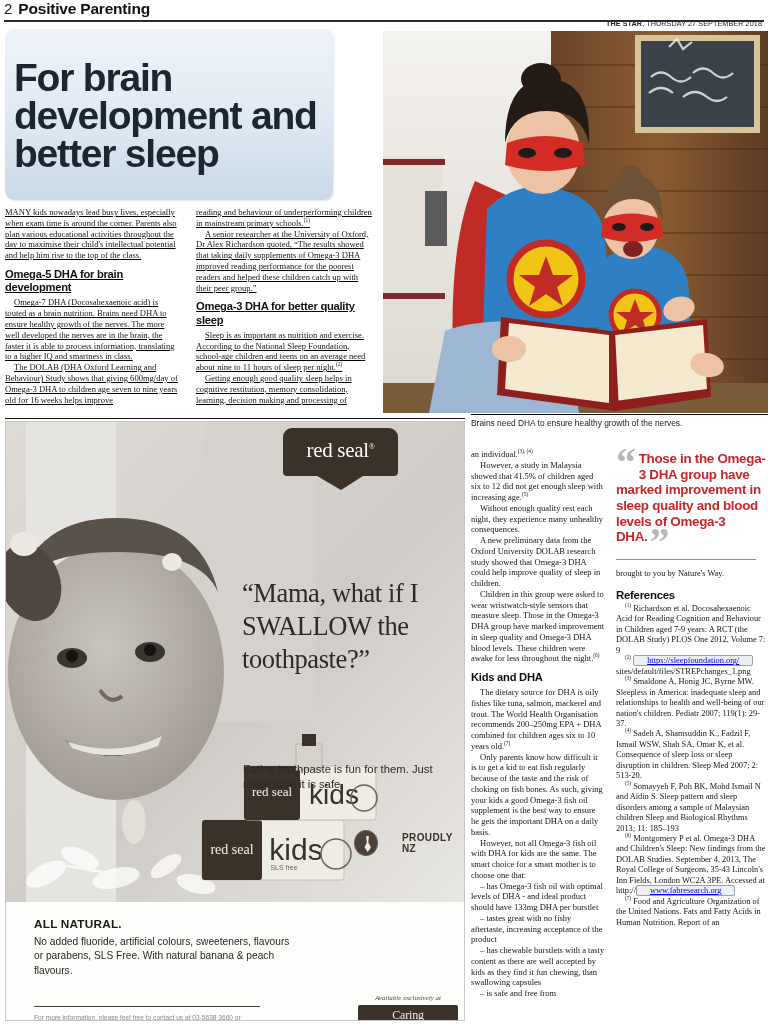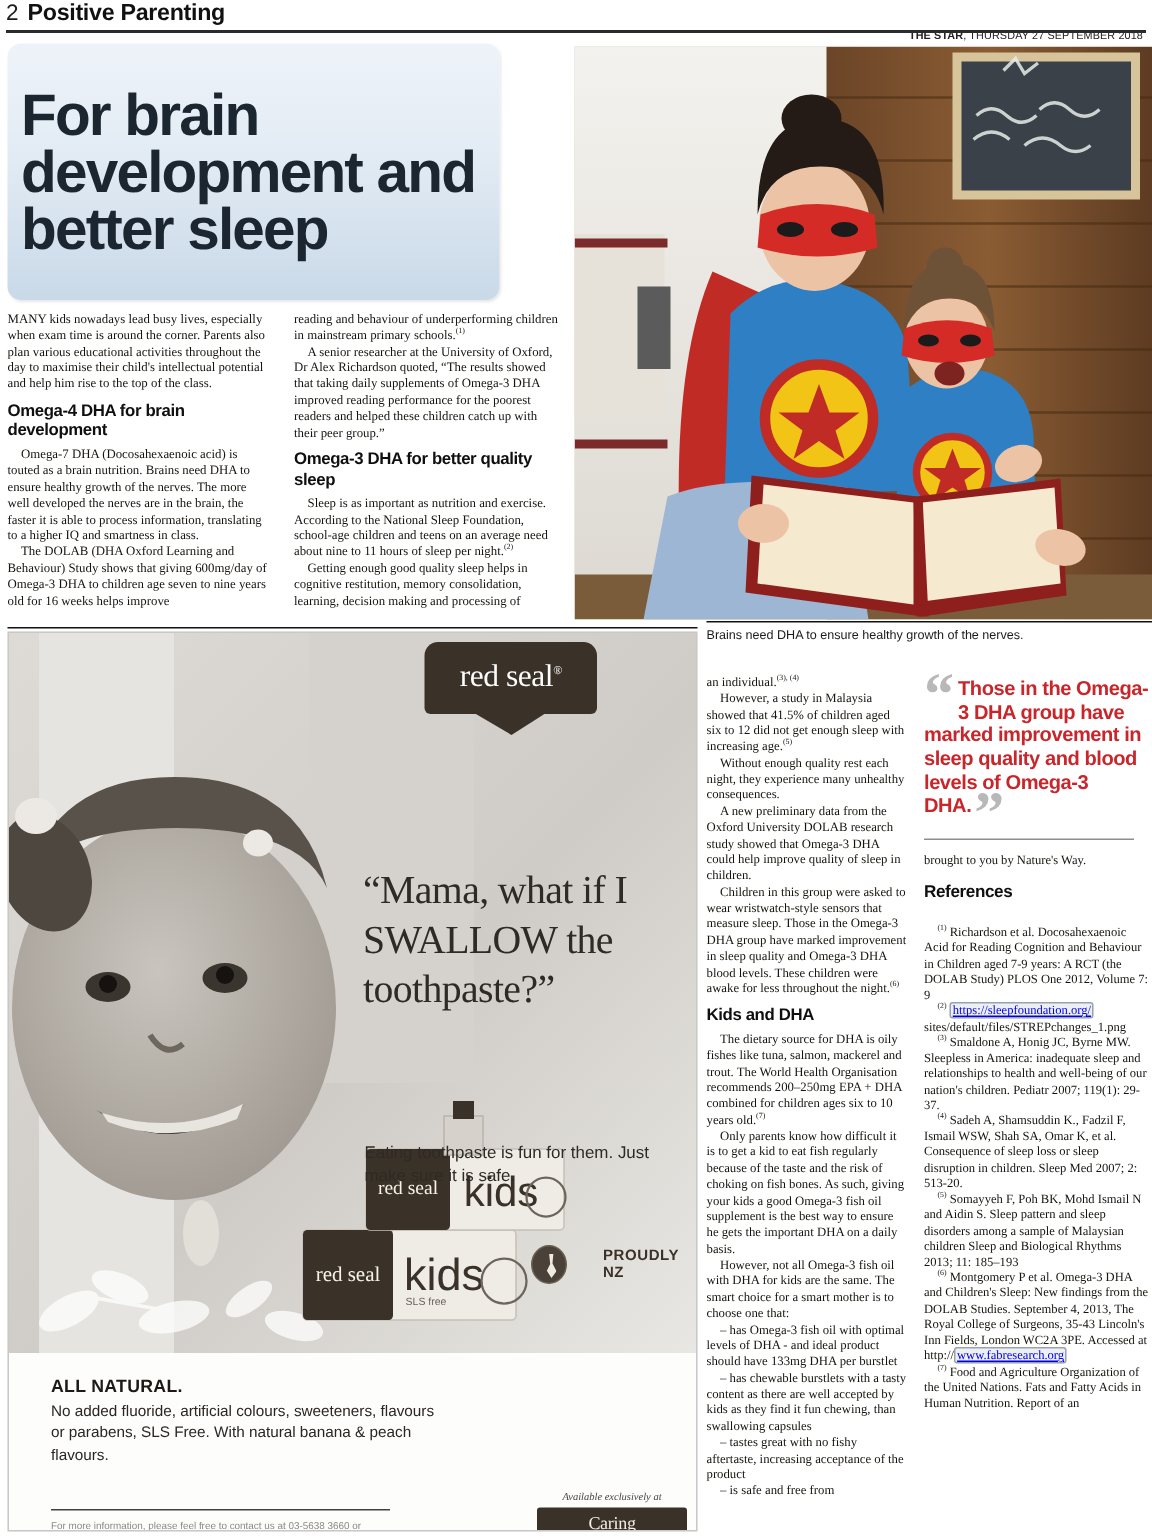--- a/index.html
+++ b/index.html
@@ -65,21 +65,21 @@
     font-size:8.4px; color:#1b1b1b; line-height:1.25;
   }
   .caption-rule {
     position:absolute; left:471px; top:414px; width:297px; height:1px; background:#111;
   }
 
   
   .topcols {
     position:absolute; left:5px; top:207px; width:372px; height:200px;
   }
-  .col { position:absolute; top:0; width:176px; }
+  .col { position:absolute; top:0; width:176px;text-decoration:underline; }
   .col-a { left:0; }
   .col-b { left:191px; }
   .body-p {
     font-family:"Liberation Serif", serif;
     font-size:8.55px; line-height:1.265; color:#17140f; text-align:left;
     margin-bottom:0px;
   }
   .body-p.indent { text-indent:9px; }
   .sub-h {
     font-family:"Liberation Sans", sans-serif;
@@ -206,29 +206,29 @@
     font-size:40px; color:#b8b8b8; line-height:0; font-weight:bold;
     vertical-align:-14px; margin-left:2px;
   }
   .pq-rule { width:140px; height:1px; background:#8d8d8d; margin:14px 0 9px 0; }
   .brought {
     font-family:"Liberation Serif", serif; font-size:8.4px; color:#17140f;
   }
   .refs-h {
     font-family:"Liberation Sans", sans-serif;
     font-weight:bold; font-size:11.4px; color:#0f0f0f;
-    margin-top:11px; margin-bottom:16px; letter-spacing:-0.25px;
+    margin-top:11px; margin-bottom:3px; letter-spacing:-0.25px;
   }
   .ref-p {
     font-family:"Liberation Serif", serif;
     font-size:8.4px; line-height:1.245; color:#17140f; text-indent:9px;
   }
   .linkbox {
     display:inline; background:#eceff3; border:1px solid #9aa3ad;
-    border-radius:2px; padding:0 1px;
+    border-radius:2px; padding:0 13px;
   }
 
   .imgph { width:100%; height:100%; display:block; }
 </style>
 </head>
 <body>
 
 <div class="page">
 
   <div class="masthead">
@@ -328,21 +328,21 @@
       <ellipse cx="126" cy="318" rx="17" ry="13" fill="#edc3a6"></ellipse>
     </svg>
   </div>
 
   <div class="caption-rule"></div>
   <div class="hero-caption">Brains need DHA to ensure healthy growth of the nerves.</div>
 
   <div class="topcols">
     <div class="col col-a">
       <p class="body-p">MANY kids nowadays lead busy lives, especially when exam time is around the corner. Parents also plan various educational activities throughout the day to maximise their child's intellectual potential and help him rise to the top of the class.</p>
-      <h2 class="sub-h">Omega-4 DHA for brain development</h2>
+      <h2 class="sub-h">Omega-5 DHA for brain development</h2>
       <p class="body-p indent">Omega-7 DHA (Docosahexaenoic acid) is touted as a brain nutrition. Brains need DHA to ensure healthy growth of the nerves. The more well developed the nerves are in the brain, the faster it is able to process information, translating to a higher IQ and smartness in class.</p>
       <p class="body-p indent">The DOLAB (DHA Oxford Learning and Behaviour) Study shows that giving 600mg/day of Omega-3 DHA to children age seven to nine years old for 16 weeks helps improve</p>
     </div>
     <div class="col col-b">
       <p class="body-p"><span>reading and behaviour of underperforming children in mainstream primary schools.</span><sup>(1)</sup></p>
       <p class="body-p indent">A senior researcher at the University of Oxford, Dr Alex Richardson quoted, “The results showed that taking daily supplements of Omega-3 DHA improved reading performance for the poorest readers and helped these children catch up with their peer group.”</p>
       <h2 class="sub-h">Omega-3 DHA for better quality sleep</h2>
       <p class="body-p indent"><span>Sleep is as important as nutrition and exercise. According to the National Sleep Foundation, school-age children and teens on an average need about nine to 11 hours of sleep per night.</span><sup>(2)</sup></p>
       <p class="body-p indent">Getting enough good quality sleep helps in cognitive restitution, memory consolidation, learning, decision making and processing of</p>
     </div>
@@ -439,22 +439,22 @@
     <p class="body-p"><span>an individual.</span><sup>(3), (4)</sup></p>
     <p class="body-p indent"><span>However, a study in Malaysia showed that 41.5% of children aged six to 12 did not get enough sleep with increasing age.</span><sup>(5)</sup></p>
     <p class="body-p indent">Without enough quality rest each night, they experience many unhealthy consequences.</p>
     <p class="body-p indent">A new preliminary data from the Oxford University DOLAB research study showed that Omega-3 DHA could help improve quality of sleep in children.</p>
     <p class="body-p indent"><span>Children in this group were asked to wear wristwatch-style sensors that measure sleep. Those in the Omega-3 DHA group have marked improvement in sleep quality and Omega-3 DHA blood levels. These children were awake for less throughout the night.</span><sup>(6)</sup></p>
     <h2 class="sub-h">Kids and DHA</h2>
     <p class="body-p indent"><span>The dietary source for DHA is oily fishes like tuna, salmon, mackerel and trout. The World Health Organisation recommends 200–250mg EPA + DHA combined for children ages six to 10 years old.</span><sup>(7)</sup></p>
     <p class="body-p indent">Only parents know how difficult it is to get a kid to eat fish regularly because of the taste and the risk of choking on fish bones. As such, giving your kids a good Omega-3 fish oil supplement is the best way to ensure he gets the important DHA on a daily basis.</p>
     <p class="body-p indent">However, not all Omega-3 fish oil with DHA for kids are the same. The smart choice for a smart mother is to choose one that:</p>
     <p class="body-p indent">– has Omega-3 fish oil with optimal levels of DHA  - and ideal product should have 133mg DHA per burstlet</p>
+    <p class="body-p indent">– tastes great with no fishy aftertaste, increasing acceptance of the product</p>
     <p class="body-p indent">– has chewable burstlets with a tasty content as there are well accepted by kids as they find it fun chewing, than swallowing capsules</p>
-    <p class="body-p indent">– tastes great with no fishy aftertaste, increasing acceptance of the product</p>
     <p class="body-p indent">– is safe and free from</p>
   </div>
 
   <div class="col-right">
     <div class="pullquote">
       <span class="qmark-open">“</span><span>Those in the Omega-3 DHA group have marked improvement in sleep quality and blood levels of Omega-3 DHA.</span><span class="qmark-close">”</span>
     </div>
     <div class="pq-rule"></div>
     <div class="brought">brought to you by Nature's Way.</div>
 

